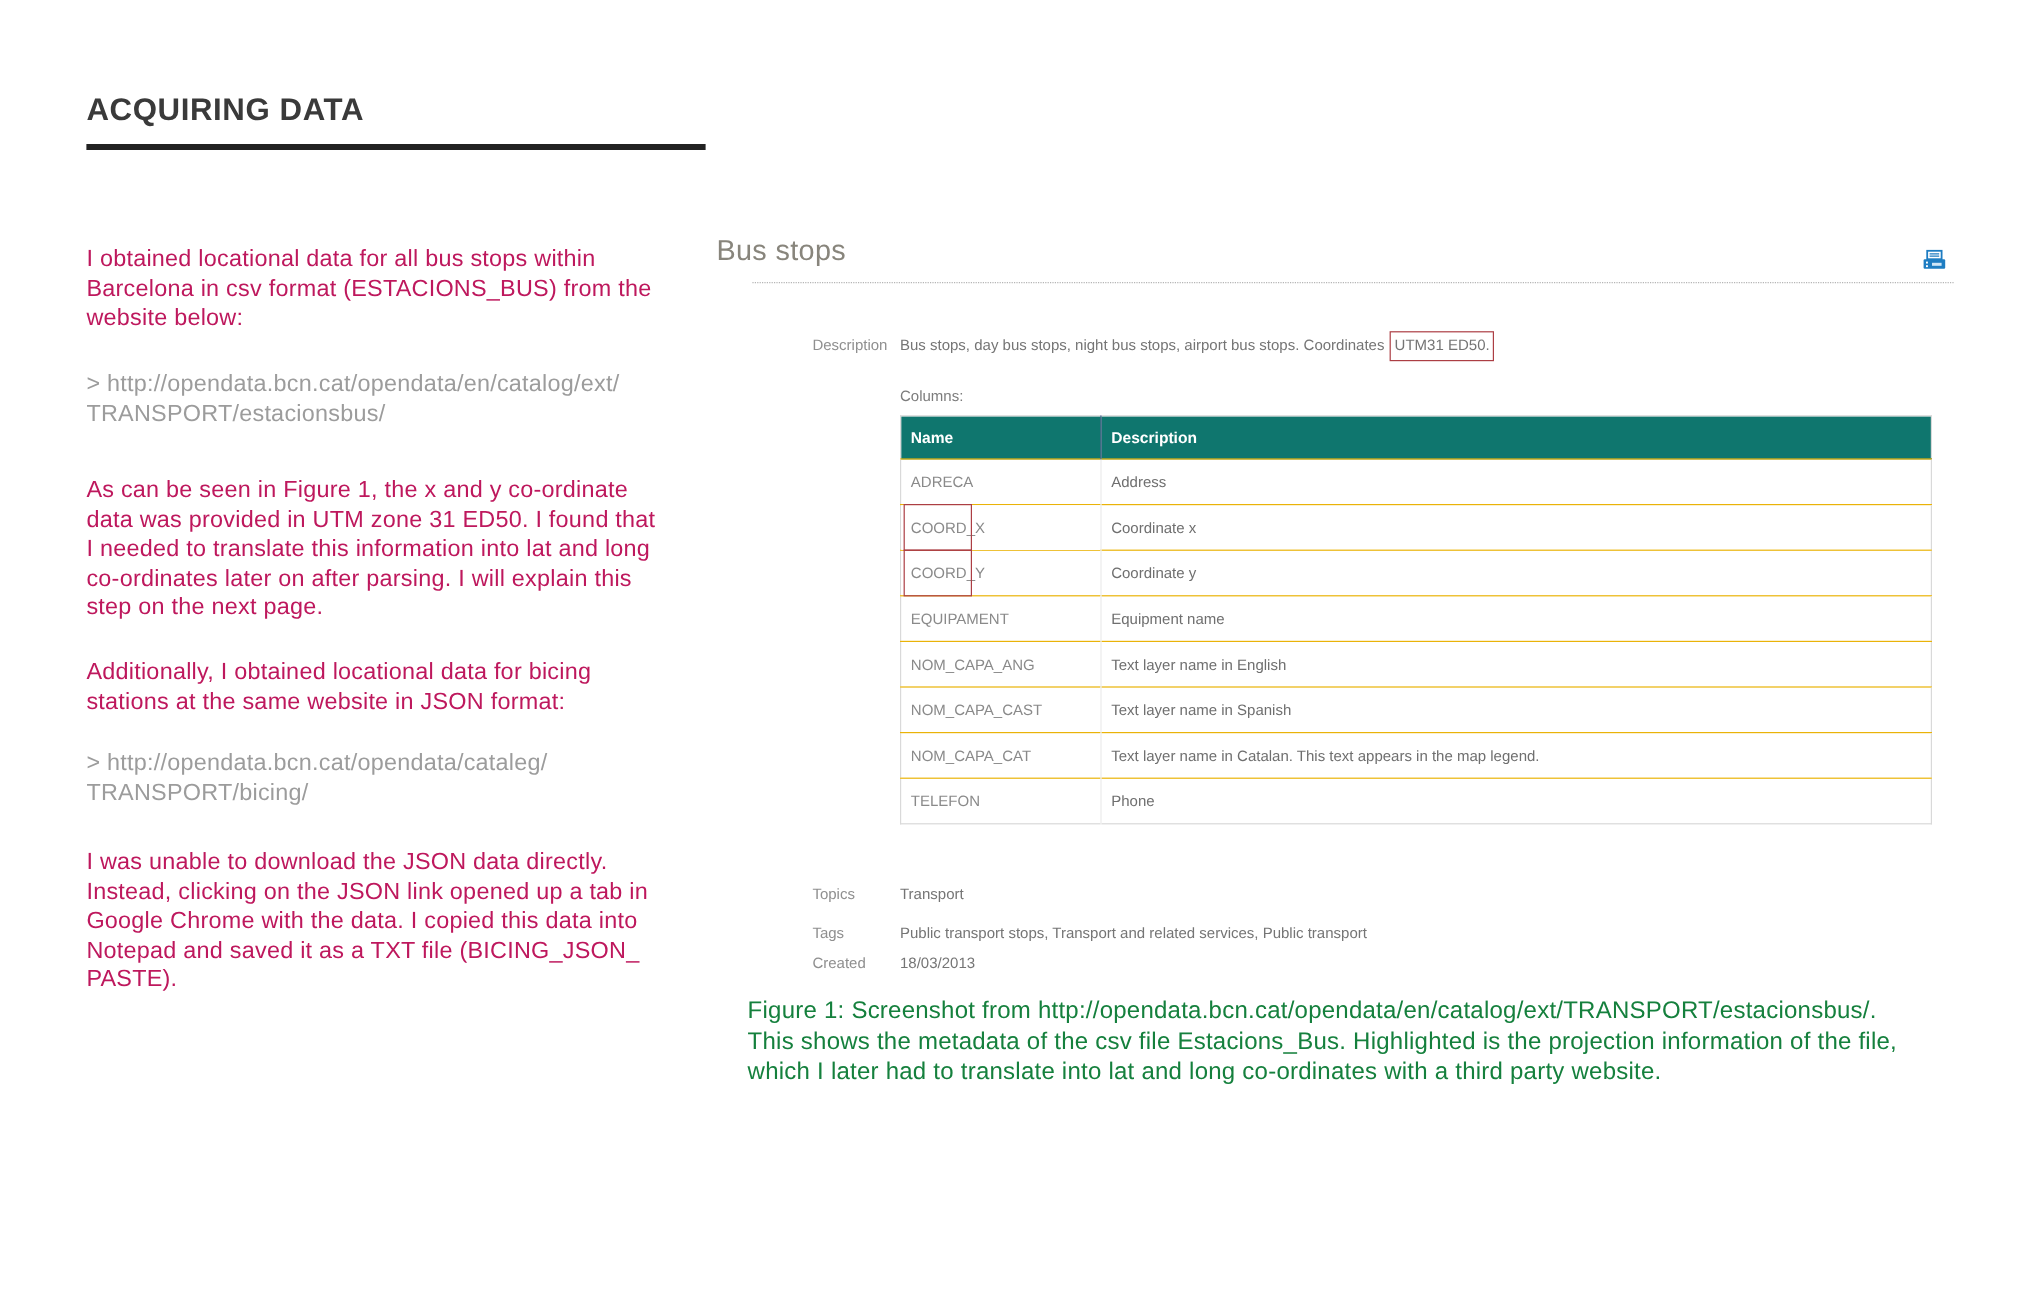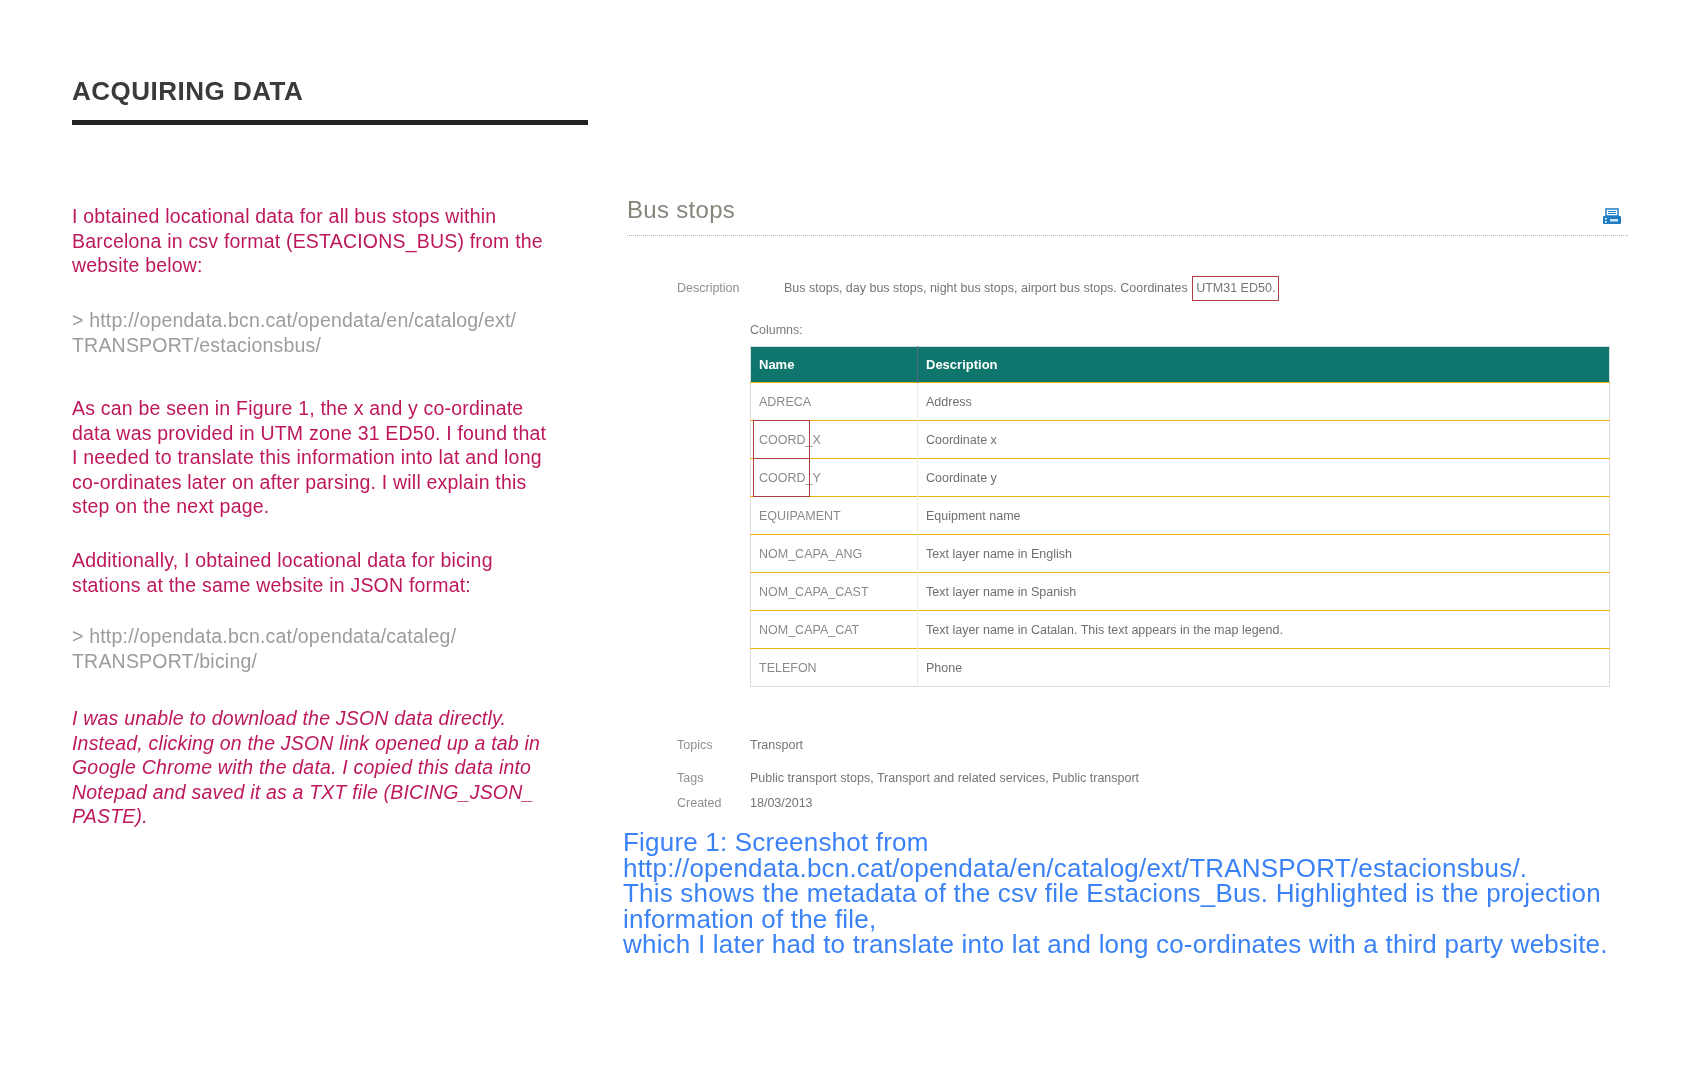--- a/index.html
+++ b/index.html
@@ -6,49 +6,49 @@
   .canvas{position:relative;width:1683px;height:1089px;background:#ffffff;overflow:hidden;
           font-family:"Liberation Sans",sans-serif;margin-top:24px;}
   .abs{position:absolute;}
 
   
   .page-title{left:72px;top:52px;font-size:26px;font-weight:bold;letter-spacing:0.5px;color:#3a3a3a;}
   .title-rule{left:72px;top:96px;width:516px;height:5px;background:#222222;}
   .para{left:72px;width:560px;font-size:19.5px;line-height:24.5px;letter-spacing:0.2px;
         color:#be185d;white-space:pre-line;}
   .para.url{color:#9c9c9c;}
-  .p1{top:180px;} .u1{top:284px;} .p2{top:372px;} .p3{top:524px;} .u2{top:600px;} .p4{top:682px;font-style:italic;}
+  .p1{top:180px;} .u1{top:284px;} .p2{top:372px;} .p3{top:524px;} .u2{top:600px;} .p4{top:682px;}
 
   
-  .fig-title{left:627px;top:172px;font-size:24px;color:#88857c;letter-spacing:0.3px;}
+  .fig-title{left:597px;top:172px;font-size:24px;color:#88857c;letter-spacing:0.3px;}
   .print-btn{left:1601px;top:183px;width:22px;height:22px;cursor:pointer;}
   .dotted-rule{left:627px;top:211px;width:1001px;height:0;border-top:1px dotted #b5b5b5;}
 
   .meta-label{font-size:12.5px;color:#8f8f8f;}
   .meta-value{font-size:12.5px;color:#757575;}
   .desc-label{left:677px;top:257px;}
-  .desc-value{left:784px;top:257px;white-space:nowrap;}
+  .desc-value{left:750px;top:257px;white-space:nowrap;}
   .utm-box{border:1px solid #ac3e44;padding:4px 3px 5px 3px;margin-left:1px;}
   .columns-label{left:750px;top:299px;font-size:12.5px;color:#7c7c7c;}
 
   .mtable{position:absolute;left:750px;top:322px;width:860px;border-collapse:collapse;
           table-layout:fixed;font-size:12.5px;border:1px solid #d9d9d9;background:#fff;}
   .mtable col.c1{width:167px;}
   .mtable th{background:#0f766e;color:#ffffff;height:35px;text-align:left;
              padding:0 0 0 8px;font-size:13px;font-weight:bold;}
   .mtable th + th{border-left:1px solid #56678f;}
   .mtable td{height:37px;color:#8a8a8a;padding:0 0 0 8px;border-top:1px solid #eab308;
              background:#ffffff;}
   .mtable td + td{border-left:1px solid #ebebeb;color:#6f6f6f;}
   .mtable tr.hl td:first-child{position:relative;}
   .mtable tr.hl td:first-child::after{content:"";position:absolute;left:2px;top:-1px;
              width:55px;height:100%;border:1px solid #ac3e44;pointer-events:none;}
 
-  .fig-caption{left:623px;top:806px;width:1040px;font-size:26px;line-height:25.5px;
-               letter-spacing:0.2px;color:#3b82f6;white-space:pre-line;}
+  .fig-caption{left:623px;top:806px;width:1040px;font-size:20px;line-height:25.5px;
+               letter-spacing:0.2px;color:#15803d;white-space:pre-line;}
 </style>
 </head>
 <body>
 
 <div class="canvas">
 
   <div class="abs page-title">ACQUIRING DATA</div>
   <div class="abs title-rule"></div>
 
   <div class="abs para p1">I obtained locational data for all bus stops within

